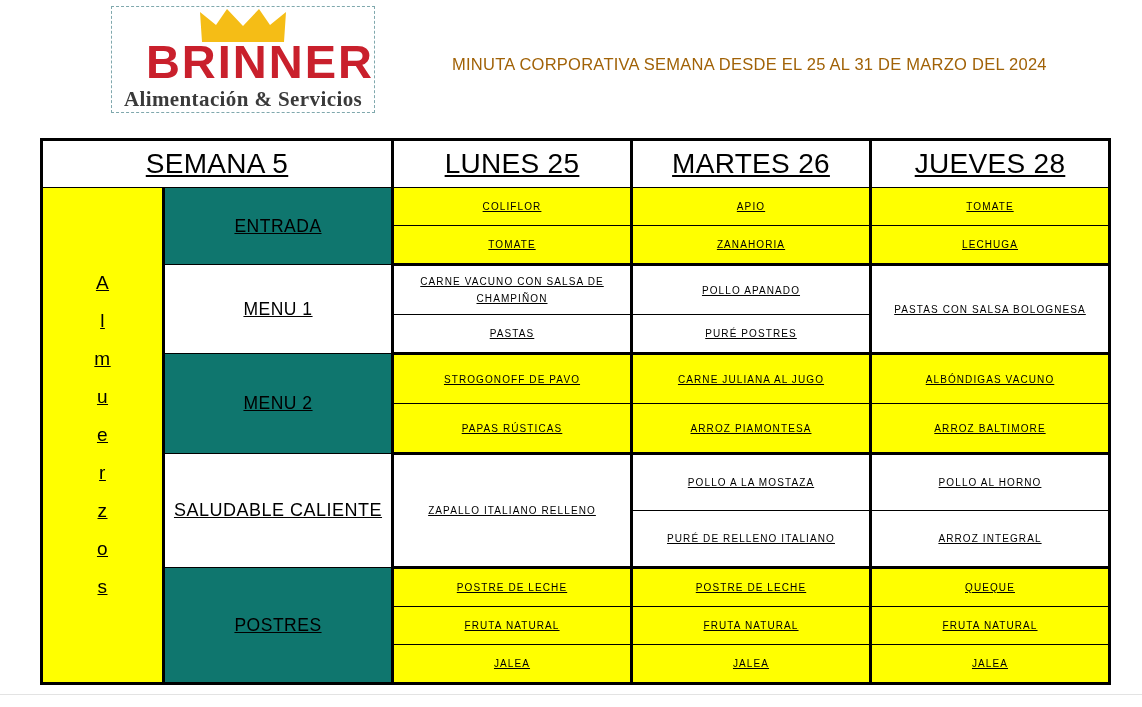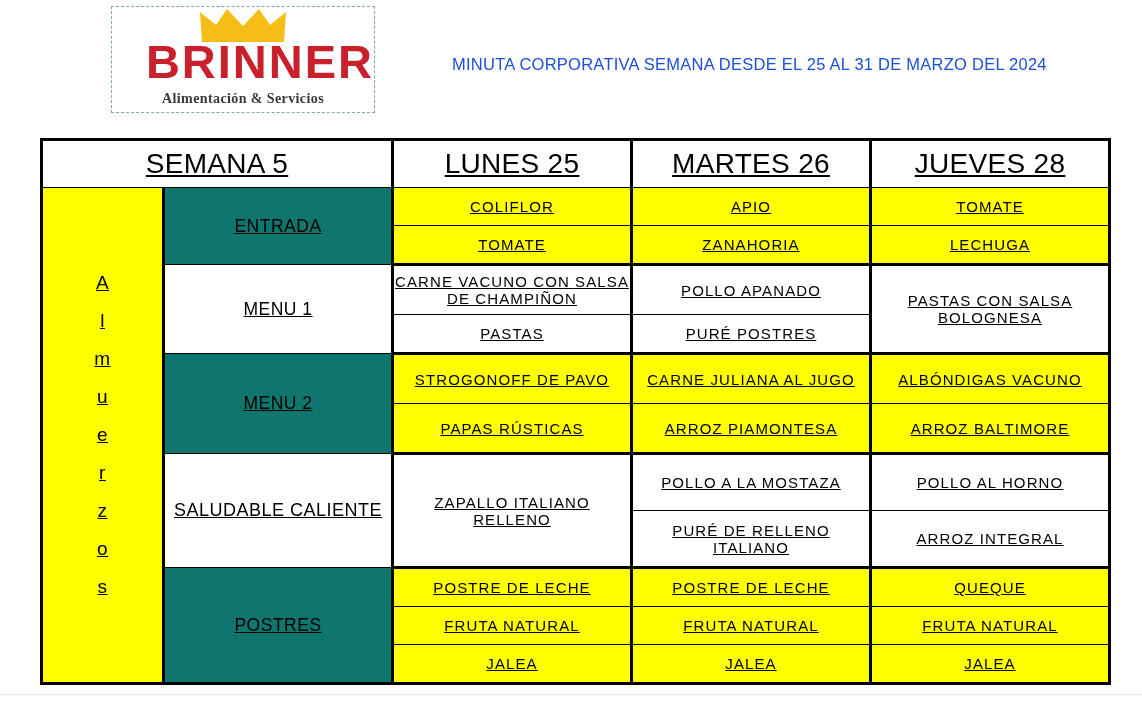--- a/index.html
+++ b/index.html
@@ -52,33 +52,33 @@
     color: #c9202c;
   }
   .logo-tagline {
     position: absolute;
     left: 0;
     right: 0;
     bottom: 2px;
     text-align: center;
     font-family: "Liberation Serif", serif;
     font-weight: bold;
-    font-size: 14px;
+    font-size: 21px;
     line-height: 22px;
     letter-spacing: 0.4px;
     color: #3a3a3a;
   }
   .doc-title {
     position: absolute;
     left: 452px;
     top: 55px;
     font-size: 16.5px;
     letter-spacing: 0.25px;
     white-space: nowrap;
-    color: #1d4ed8;
+    color: #a16207;
   }
 
   
   .menu-table {
     position: absolute;
     left: 40px;
     top: 138px;
     width: 1068px;
     border-collapse: collapse;
     table-layout: fixed;
@@ -105,21 +105,21 @@
     letter-spacing: 0.3px;
     height: 46px;
     border-bottom-width: 3px;
   }
   .cat {
     font-size: 17.5px;
     letter-spacing: 0.5px;
   }
   .cat-sm { font-size: 18px; }
   .cell {
-    font-size: 15px;
+    font-size: 10px;
     letter-spacing: 1.1px;
     line-height: 17px;
     padding: 3px 6px;
   }
   .cell-white { background: #ffffff; }
   .cell-yellow { background: #ffff00; }
   .yellow { background: #0f766e; }
   .white  { background: #ffffff; }
 
   .almuerzos {

